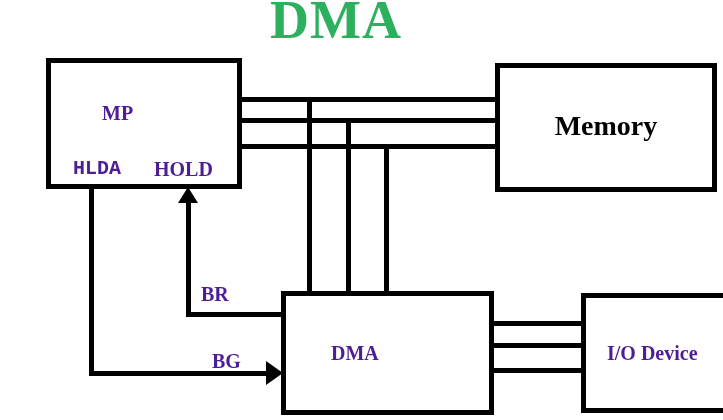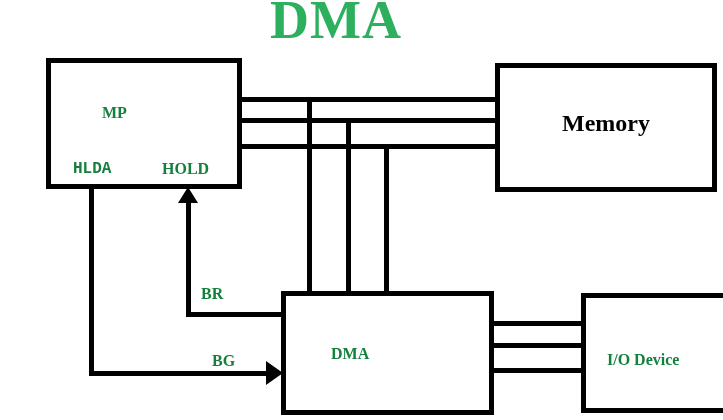--- a/index.html
+++ b/index.html
@@ -35,33 +35,33 @@
     background: #ffffff;
   }
   .hline, .vline {
     position: absolute;
     background: #000000;
   }
   .hline { height: 5px; }
   .vline { width: 5px; }
   .lbl {
     position: absolute;
-    font-size: 16px;
+    font-size: 20px;
     line-height: 20px;
     font-weight: bold;
-    color: #15803d;
+    color: #4c1d95;
     white-space: nowrap;
     text-align: right;
   }
   .box-label-center {
     position: absolute;
     left: 0;
     right: 0;
     text-align: center;
-    font-size: 24px;
+    font-size: 28px;
     font-weight: bold;
     color: #000000;
   }
   .two-line {
     line-height: 25px;
   }
   .arrow-up {
     position: absolute;
     width: 0;
     height: 0;
@@ -81,35 +81,35 @@
 </head>
 <body>
 
 <div class="canvas">
 
   <h1 class="title">DMA</h1>
 
   <div class="box" style="left:2px; top:58px; width:196px; height:131px;">
     <span class="lbl" style="left:51px; top:40px;">MP</span>
     <span class="lbl" style="left:22px; top:96px;font-family:Liberation Mono, monospace;">HLDA</span>
-    <span class="lbl" style="left:111px; top:96px;">HOLD</span>
+    <span class="lbl" style="left:103px; top:96px;">HOLD</span>
   </div>
 
   <div class="box" style="left:451px; top:63px; width:222px; height:129px;">
     <span class="box-label-center" style="top:42px;">Memory</span>
   </div>
 
   <div class="box" style="left:237px; top:291px; width:213px; height:124px;">
     <div class="lbl two-line" style="left:45px; top:45px;">
       <div>DMA</div>
     </div>
   </div>
 
   <div class="box" style="left:537px; top:293px; width:183px; height:120px;">
-    <span class="lbl" style="left:21px; top:52px;">I/O Device</span>
+    <span class="lbl" style="left:21px; top:45px;">I/O Device</span>
   </div>
 
   <div class="hline" style="left:195px; top:97px;  width:258px;"></div>
   <div class="hline" style="left:195px; top:118px; width:258px;"></div>
   <div class="hline" style="left:195px; top:144px; width:258px;"></div>
 
   <div class="vline" style="left:263px; top:97px;  height:197px;"></div>
   <div class="vline" style="left:302px; top:118px; height:176px;"></div>
   <div class="vline" style="left:340px; top:144px; height:150px;"></div>
 

